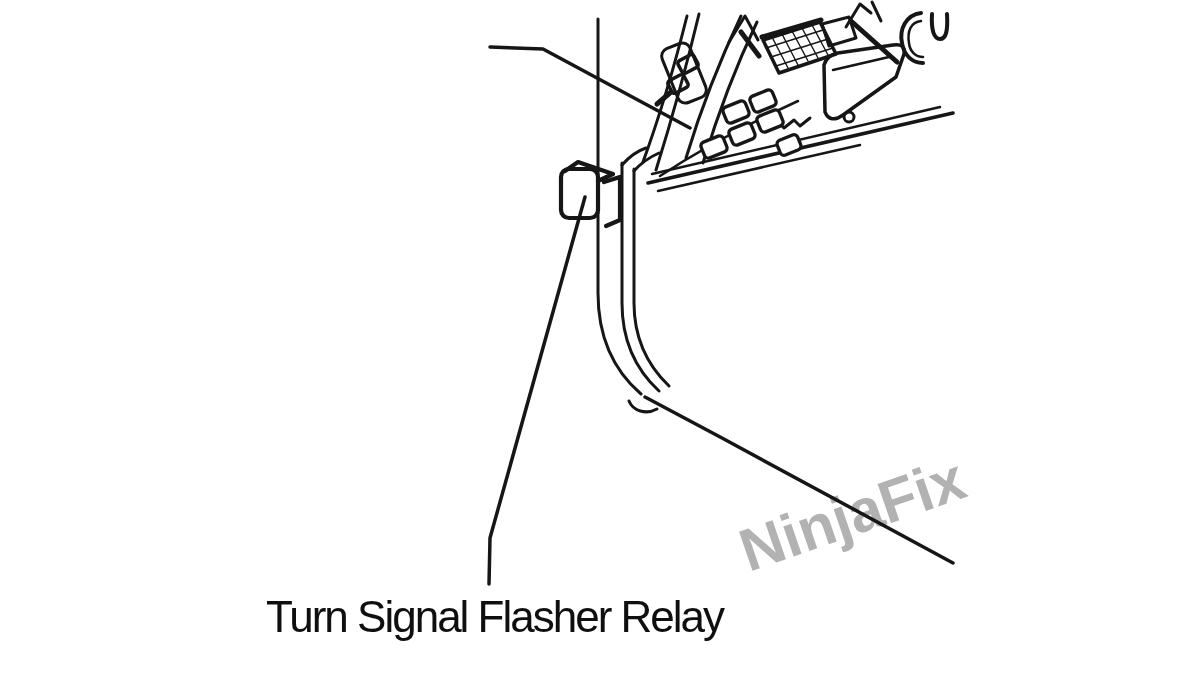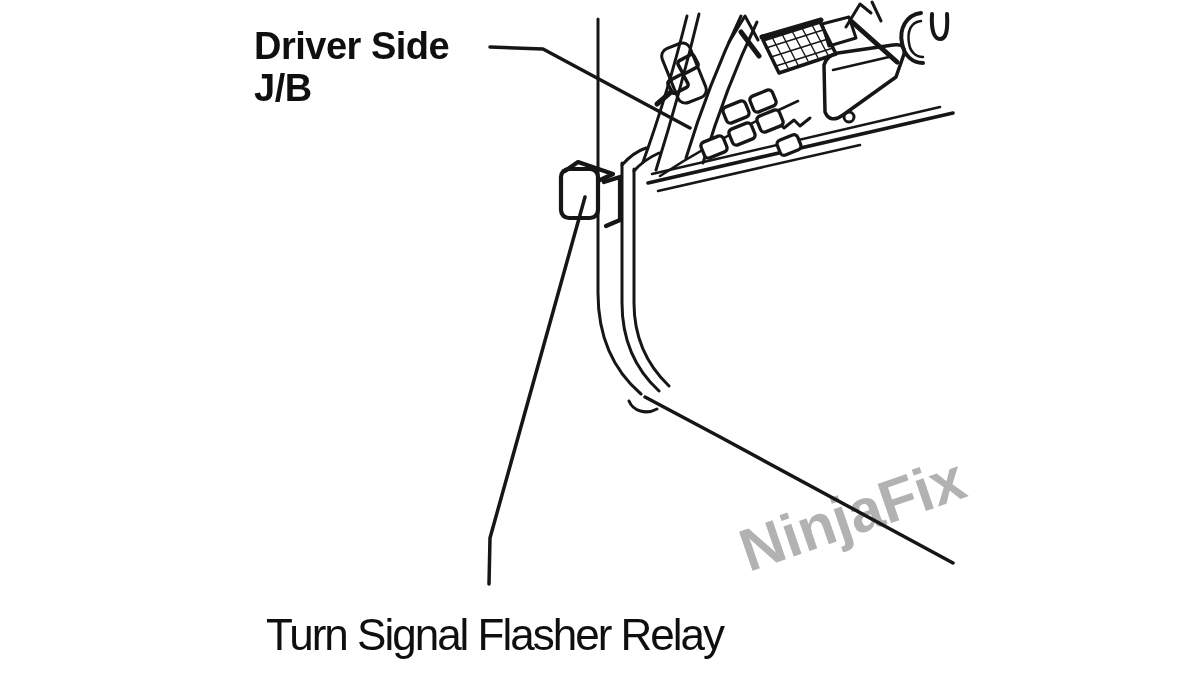--- a/index.html
+++ b/index.html
@@ -11,21 +11,21 @@
   .stage{position:absolute;inset:0;width:1200px;height:680px;}
   .label{
     position:absolute;color:#0f0f0f;white-space:nowrap;
     font-family:"Liberation Sans", sans-serif;
   }
   .label-jb{
     left:254px;top:25px;
     font-size:38px;font-weight:700;line-height:42px;letter-spacing:-0.5px;
   }
   .label-relay{
-    left:266px;top:610px;
+    left:266px;top:592px;
     font-size:44px;font-weight:400;letter-spacing:-2px;text-align:right;
   }
   .watermark{
     position:absolute;left:742px;top:518px;
     font-size:60px;font-weight:700;letter-spacing:0px;
     color:#b2b2b2;
     transform:rotate(-19deg);
     transform-origin:left center;
     user-select:none;
   }
@@ -141,20 +141,16 @@
         <path d="M932,14 C931,30 934,39 940,39 C946,39 948,31 947,14"></path>
       </g>
     </g>
 
     <g stroke-width="3.5">
       <path d="M490,47 L543,49 L690,128"></path>
       <path d="M585,197 L490,538 L489,584"></path>
     </g>
   </svg>
 
-  <div class="label label-jb">
-    <div>Driver Side</div>
-    <div>J/B</div>
-  </div>
 
   <div class="label label-relay">Turn Signal Flasher Relay</div>
 
 </div>
 
 </body></html>

